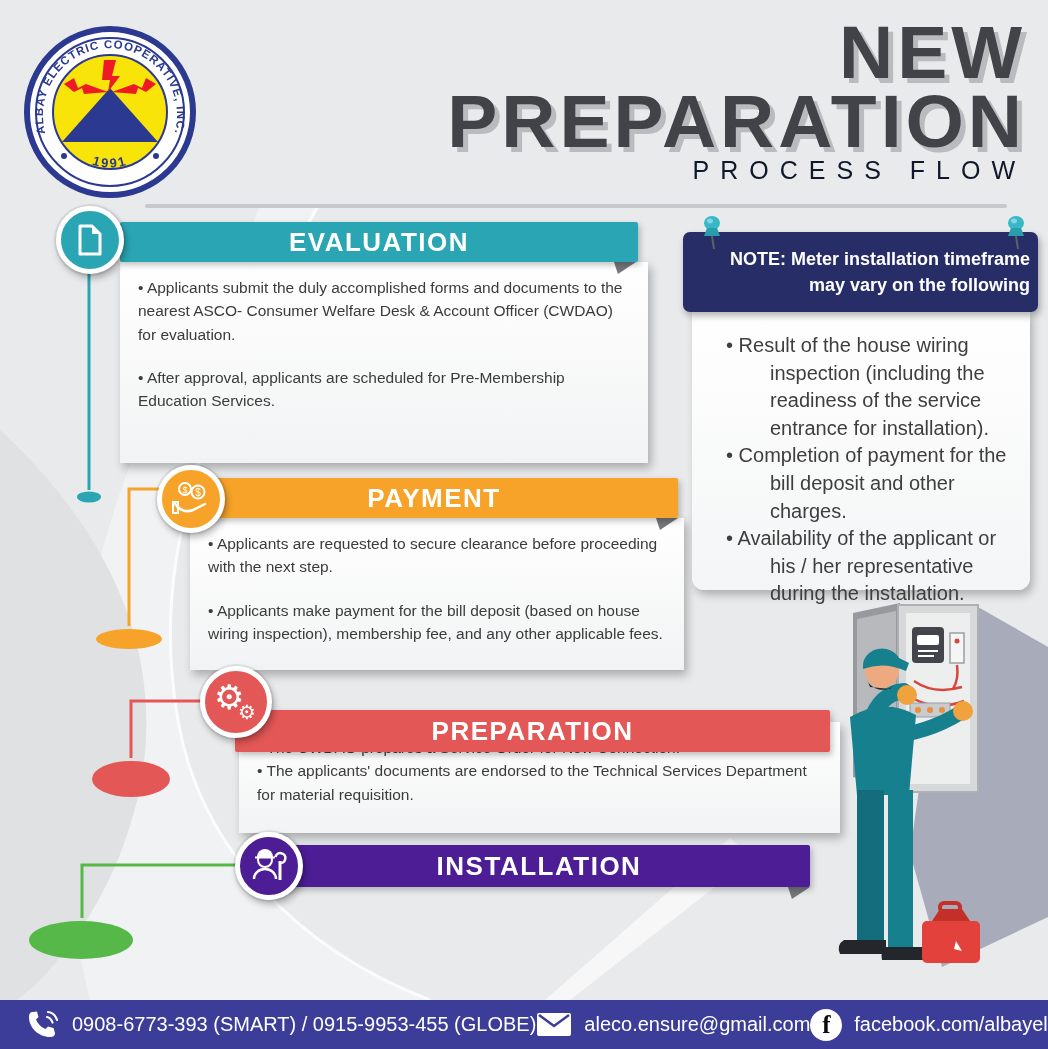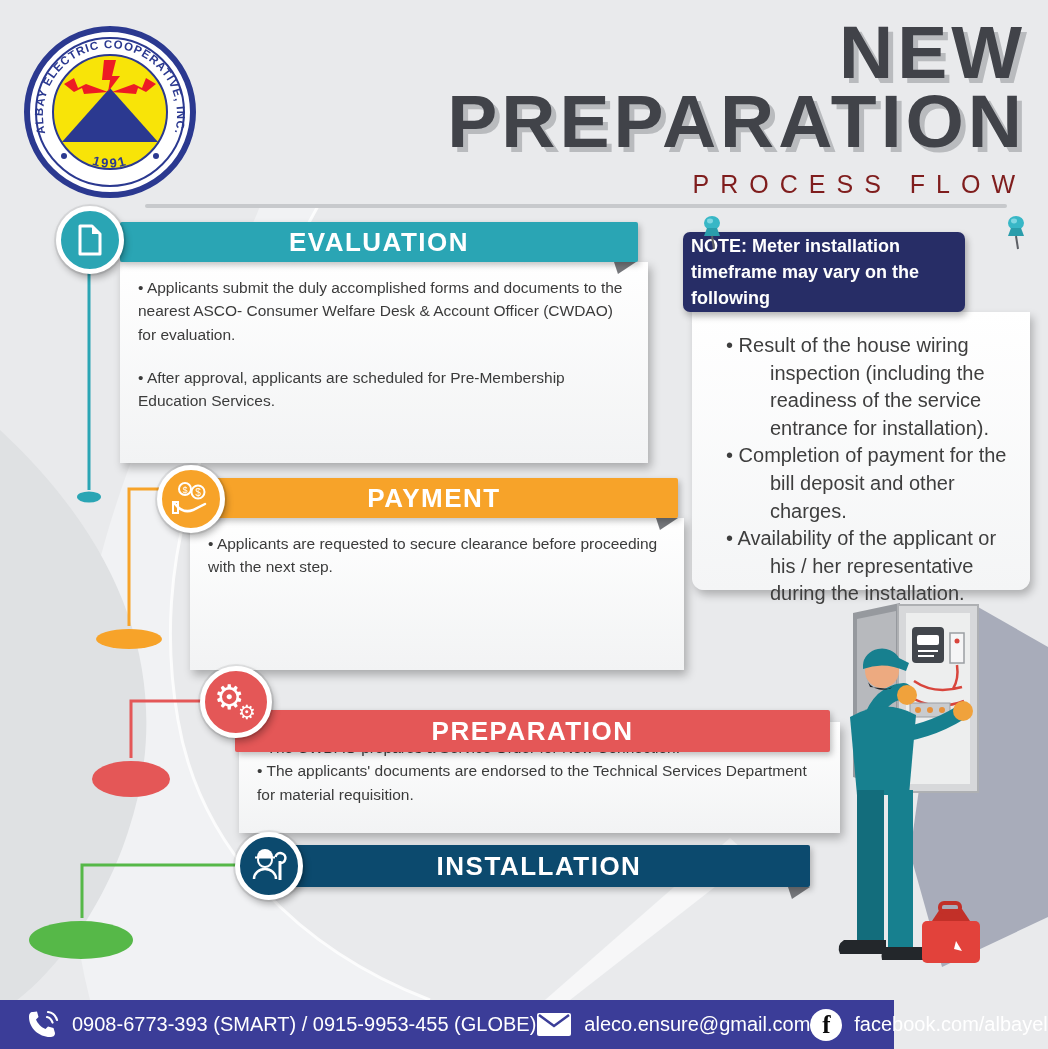--- a/index.html
+++ b/index.html
@@ -10,21 +10,21 @@
   
   .bg{position:absolute;left:0;top:0;z-index:0;}
 
   
   .logo{position:absolute;left:24px;top:26px;width:172px;height:172px;z-index:3;}
 
   
   .title-block{position:absolute;right:22px;top:18px;text-align:right;z-index:3;}
   .title-word{font-size:75px;font-weight:bold;letter-spacing:4px;line-height:.92;
               color:#414349;text-shadow:5px 5px 0 #b9bbbe;}
-  .title-sub{margin-top:14px;font-size:25px;letter-spacing:11px;color:#7f1d1d;font-weight:400;}
+  .title-sub{margin-top:0;font-size:25px;letter-spacing:11px;color:#0f172a;font-weight:400;}
 
   .topline{position:absolute;left:145px;top:204px;width:862px;height:4px;background:#c7c9cc;
            border-radius:2px;z-index:1;}
 
   
   .step-bar{position:absolute;height:40px;color:#fff;font-weight:bold;font-size:26px;
             letter-spacing:1.5px;display:flex;align-items:center;justify-content:center;
             border-radius:2px;box-shadow:2px 3px 6px rgba(0,0,0,.25);z-index:5;}
   .fold{position:absolute;width:22px;height:12px;background:#75777b;
         clip-path:polygon(0 0,100% 0,18% 100%);z-index:4;}
@@ -33,39 +33,39 @@
              color:#3b3b3b;font-size:15.5px;line-height:1.5;z-index:3;}
   .step-card p{margin:0 0 20px 0;}
   .step-card p:last-child{margin-bottom:0;}
   .step-card.tight p{margin:0;}
   .icon-circle{position:absolute;border-radius:50%;border:5px solid #fff;
                box-shadow:0 0 0 2px rgba(0,0,0,.07),2px 4px 7px rgba(0,0,0,.3);
                display:flex;align-items:center;justify-content:center;z-index:6;}
   .bar-teal,.ic-teal{background:#2aa5b4;}
   .bar-orange,.ic-orange{background:#f7a329;}
   .bar-red,.ic-red{background:#e45757;}
-  .bar-green,.ic-green{background:#0c4a6e;}
+  .bar-green,.ic-green{background:#4c1d95;}
   .gears{font-family:"DejaVu Sans",sans-serif;color:#fff;line-height:1;position:relative;}
   .gear-big{font-size:34px;}
   .gear-small{font-size:20px;position:absolute;left:24px;top:22px;}
 
   
-  .note-header{position:absolute;left:683px;top:232px;width:282px;height:80px;background:#272d66;
+  .note-header{position:absolute;left:683px;top:232px;width:355px;height:80px;background:#272d66;
                border-radius:7px;color:#fff;font-weight:bold;font-size:18px;line-height:1.45;
-               display:flex;align-items:center;justify-content:center;text-align:left;
+               display:flex;align-items:center;justify-content:center;text-align:right;
                padding:0 8px;box-sizing:border-box;box-shadow:2px 4px 7px rgba(0,0,0,.3);z-index:6;}
   .note-card{position:absolute;left:692px;top:312px;width:338px;height:278px;
              background:linear-gradient(180deg,#ffffff,#f4f5f6);border-radius:0 0 12px 12px;
              box-shadow:3px 5px 9px rgba(0,0,0,.25);padding:20px 21px 10px 16px;
              box-sizing:border-box;color:#3e3e3e;font-size:20px;line-height:1.38;z-index:5;}
   .note-item{padding-left:62px;text-indent:-44px;margin:0;}
   .pin{position:absolute;z-index:7;}
 
   
-  .footer{position:absolute;left:0;top:1000px;width:894px;height:49px;background:#3b3d98;
+  .footer{position:absolute;left:0;top:1000px;width:1048px;height:49px;background:#3b3d98;
           display:flex;align-items:center;justify-content:space-between;padding:0 26px;
           box-sizing:border-box;color:#fff;font-size:20px;z-index:8;}
   .footer-item{display:flex;align-items:center;gap:12px;white-space:nowrap;}
   .fb-circle{width:32px;height:32px;border-radius:50%;background:#fff;color:#0b0b0b;
              display:flex;align-items:center;justify-content:center;font-weight:bold;
              font-size:25px;font-family:"Liberation Serif",serif;}
 
   .flow{position:absolute;left:0;top:0;z-index:2;}
   .tech{position:absolute;left:810px;top:585px;z-index:4;}
 </style>
@@ -144,20 +144,21 @@
       <circle cx="14" cy="9" r="6" fill="none" stroke="#ffffff" stroke-width="2"></circle>
       <text x="14" y="12.5" font-size="9" fill="#ffffff" text-anchor="middle" font-family="Liberation Sans">$</text>
       <circle cx="27" cy="12" r="6.5" fill="none" stroke="#ffffff" stroke-width="2"></circle>
       <text x="27" y="16" font-size="10" fill="#ffffff" text-anchor="middle" font-family="Liberation Sans">$</text>
       <path d="M4,24 q8,10 18,6 l12,-6" fill="none" stroke="#ffffff" stroke-width="2.5" stroke-linecap="round"></path>
       <rect x="2" y="22" width="5" height="11" fill="none" stroke="#ffffff" stroke-width="2"></rect>
     </svg>
   </div>
   <div class="step-card" style="left:190px;top:518px;width:458px;min-height:126px;">
     <p>• Applicants are requested to secure clearance before proceeding with the next step.</p>
+    <p>• Applicants make payment for the bill deposit (based on house wiring inspection), membership fee, and any other applicable fees.</p>
   </div>
 
   <div class="step-bar bar-red" style="left:235px;top:710px;width:595px;height:42px;">PREPARATION</div>
   <div class="fold" style="left:808px;top:722px;"></div>
   <div class="icon-circle ic-red" style="left:200px;top:666px;width:62px;height:62px;">
     <div class="gears" style="width:44px;height:44px;">
       <span class="gear-big">⚙</span><span class="gear-small">⚙</span>
     </div>
   </div>
   <div class="step-card tight" style="left:239px;top:722px;width:565px;min-height:85px;">

